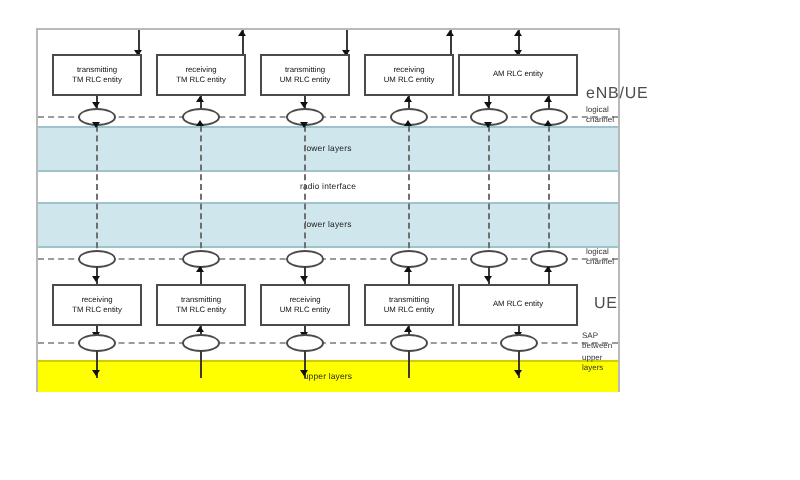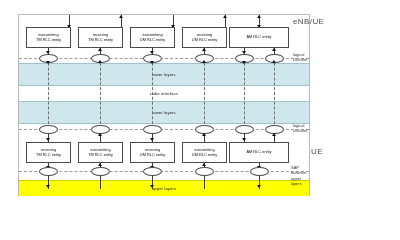--- a/index.html
+++ b/index.html
@@ -206,27 +206,27 @@
 
     <div class="vline" style="left:29px;top:160px;height:14px;"></div>
     <div class="arr down" style="left:27px;top:170px;"></div>
     <div class="vline" style="left:81px;top:160px;height:14px;"></div>
     <div class="vline" style="left:133px;top:160px;height:14px;"></div>
     <div class="arr down" style="left:131px;top:170px;"></div>
     <div class="vline" style="left:185px;top:160px;height:14px;"></div>
     <div class="vline" style="left:240px;top:160px;height:14px;"></div>
     <div class="arr down" style="left:238px;top:170px;"></div>
 
-    <div class="side big" style="left:274px;top:2px;">eNB/UE</div>
+    <div class="side big" style="left:274px;top:27px;">eNB/UE</div>
 
     <div class="side" style="left:274px;top:37px;">logical
 channel</div>
 
     <div class="side" style="left:274px;top:108px;">logical
 channel</div>
 
-    <div class="side big" style="left:292px;top:132px;">UE</div>
+    <div class="side big" style="left:278px;top:132px;">UE</div>
 
     <div class="side" style="left:272px;top:150px;">SAP between
 upper layers</div>
 
   </div>
 </div>
 
 </body></html>

